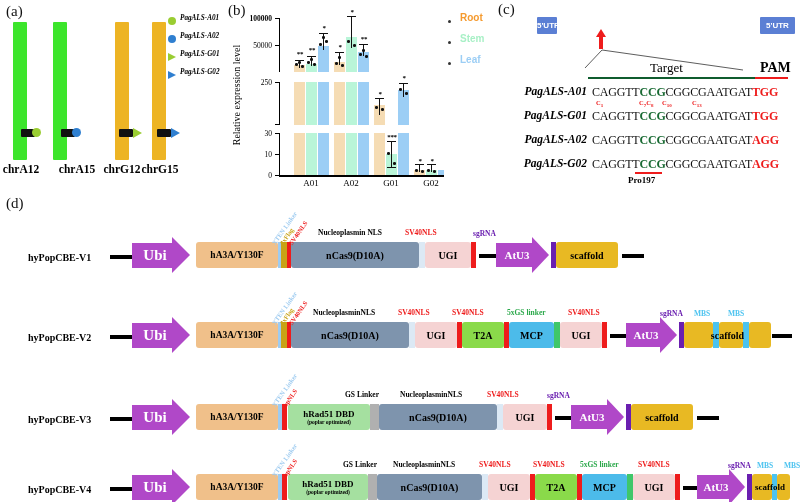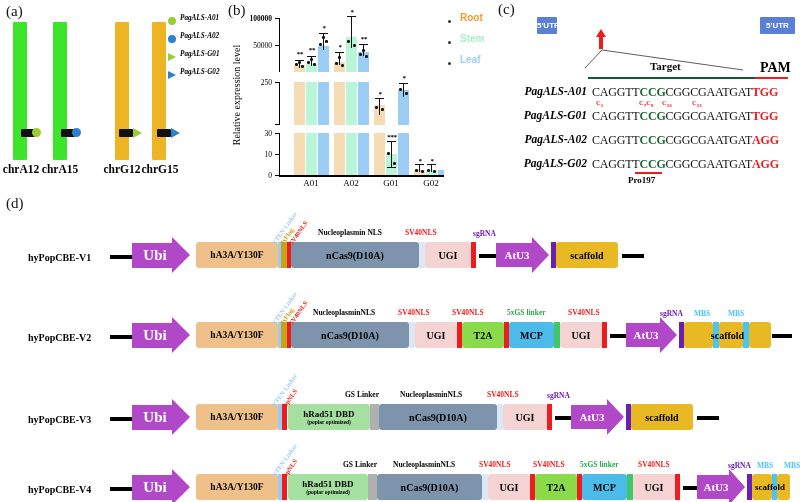--- a/index.html
+++ b/index.html
@@ -44,21 +44,21 @@
   .arrow-up{position:absolute;width:0;height:0;border-left:5px solid transparent;border-right:5px solid transparent;border-bottom:8px solid #ee1c1c;}
   .arrow-stem{position:absolute;width:3.5px;background:#ee1c1c;}
   .seqrow{position:absolute;white-space:nowrap;}
   .seqname{position:absolute;right:0;font-style:italic;font-weight:bold;font-size:11.5px;}
   .seq{position:absolute;font-size:12px;letter-spacing:-0.2px;font-family:"Liberation Serif",serif;}
   .g{color:#1a6b34;font-weight:bold;}
   .r{color:#ee1c1c;font-weight:bold;}
   .k{color:#111;}
   .csub{position:absolute;font-size:6.5px;color:#ee1c1c;font-weight:bold;}
   .csub sub{font-size:5px;}
-  .target-lbl{position:absolute;font-weight:bold;font-size:11px;}
+  .target-lbl{position:absolute;font-weight:normal;font-size:13px;}
   .pam-lbl{position:absolute;font-weight:bold;font-size:14px;color:#000;}
   .greenline{position:absolute;height:2px;background:#0f5c2e;}
   .redline{position:absolute;height:2px;background:#ee1c1c;}
   .pro-lbl{position:absolute;font-weight:bold;font-size:9px;}
   .pro-underline{position:absolute;height:1.6px;background:#ee1c1c;}
 
   
   #panel-d{position:absolute;left:0;top:195px;width:800px;height:307px;}
   .construct{position:absolute;left:0;width:800px;height:76px;}
   .cname{position:absolute;font-weight:bold;font-size:10px;white-space:nowrap;font-family:"Liberation Serif",serif;}
@@ -91,21 +91,21 @@
     <div class="gene-bar" style="left:61px;top:129px;width:14px;"></div>
     <div class="dot" style="left:72px;top:128px;background:#2f7fd0;"></div>
 
     <div class="gene-bar" style="left:119px;top:129px;width:14px;"></div>
     <div class="tri" style="left:133px;top:128px;border-left:9px solid #9acd32;"></div>
 
     <div class="gene-bar" style="left:157px;top:129px;width:14px;"></div>
     <div class="tri" style="left:171px;top:128px;border-left:9px solid #2f7fd0;"></div>
 
     <div class="chrom-label" style="left:0px;top:163px;width:42px;">chrA12</div>
-    <div class="chrom-label" style="left:39px;top:163px;width:42px;">chrA15</div>
+    <div class="chrom-label" style="left:56px;top:163px;width:42px;">chrA15</div>
     <div class="chrom-label" style="left:101px;top:163px;width:42px;">chrG12</div>
     <div class="chrom-label" style="left:139px;top:163px;width:42px;">chrG15</div>
 
     <div class="legend-a">
       <div class="leg-row">
         <span class="leg-sym" style="width:8px;height:8px;border-radius:50%;background:#9acd32;display:block;"></span>
         <span class="leg-txt">PagALS-A01</span>
       </div>
       <div class="leg-row">
         <span class="leg-sym" style="width:8px;height:8px;border-radius:50%;background:#2f7fd0;display:block;"></span>

